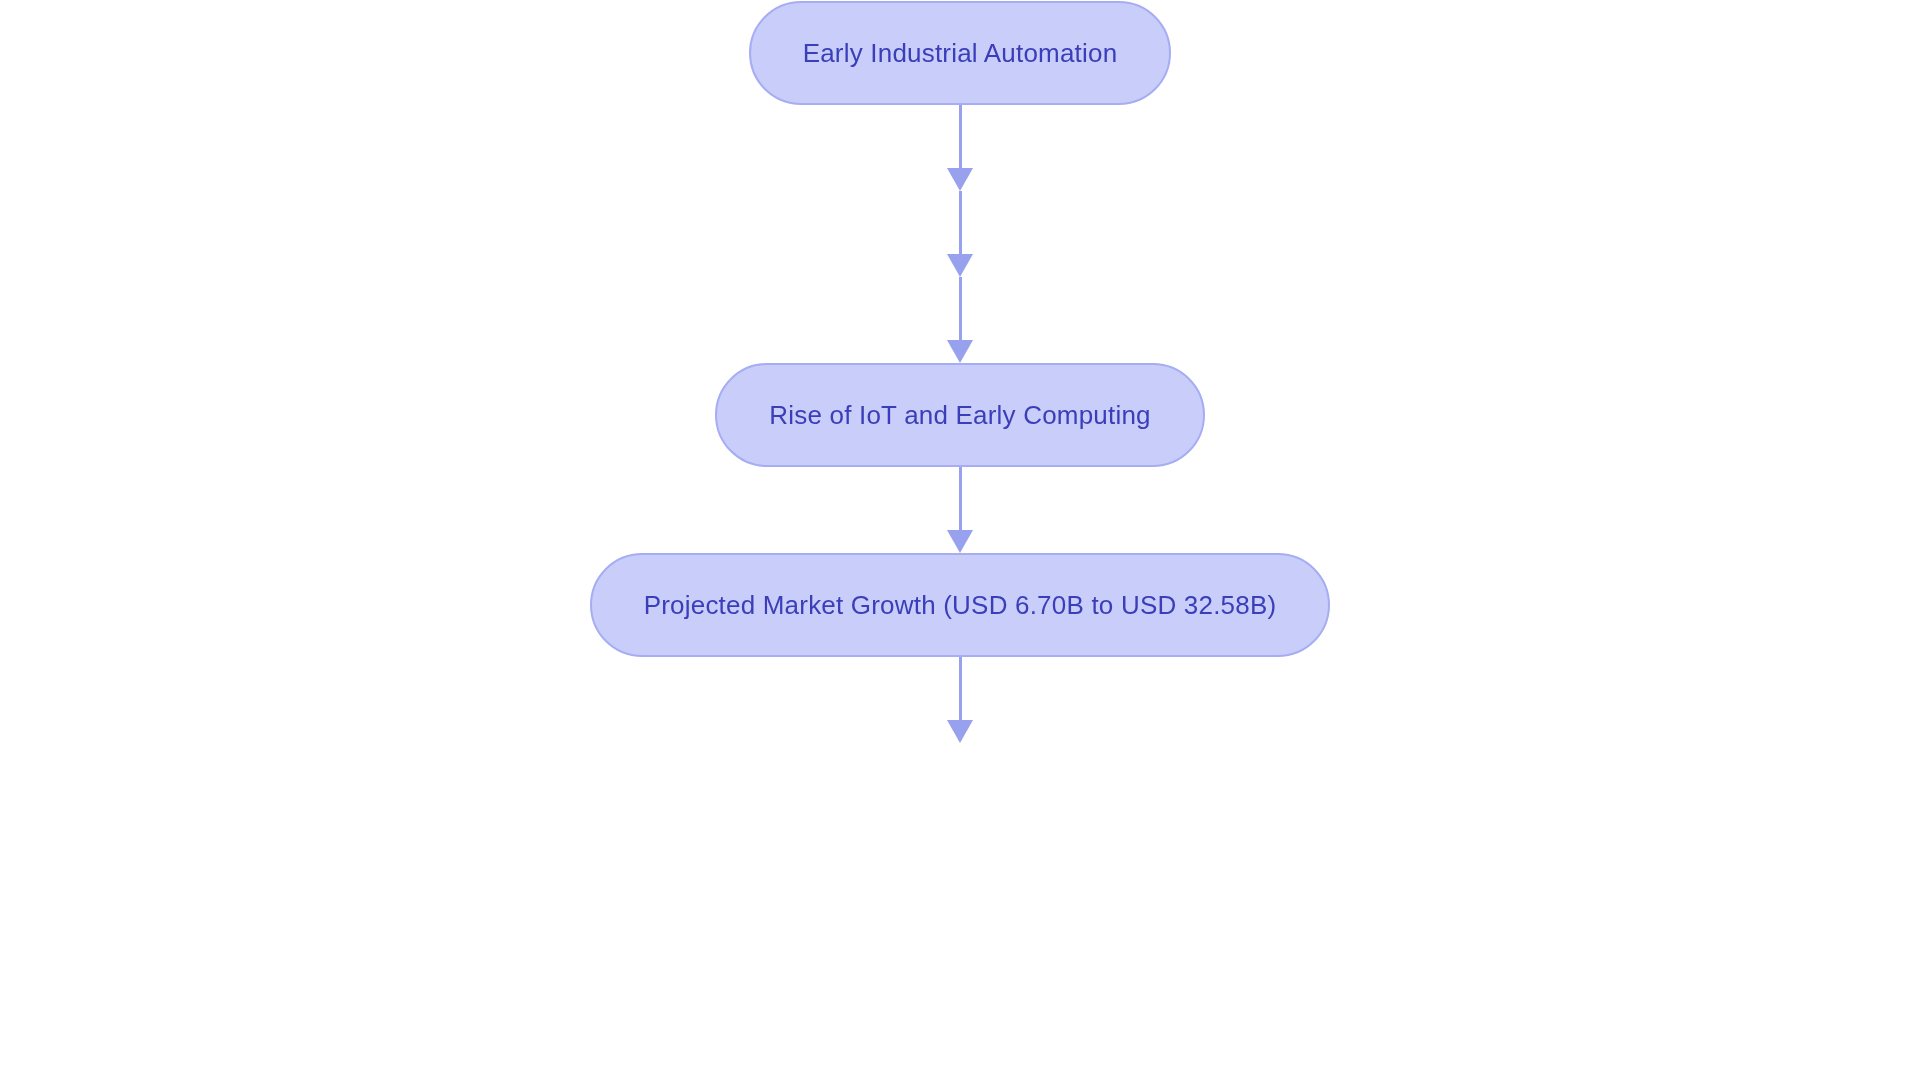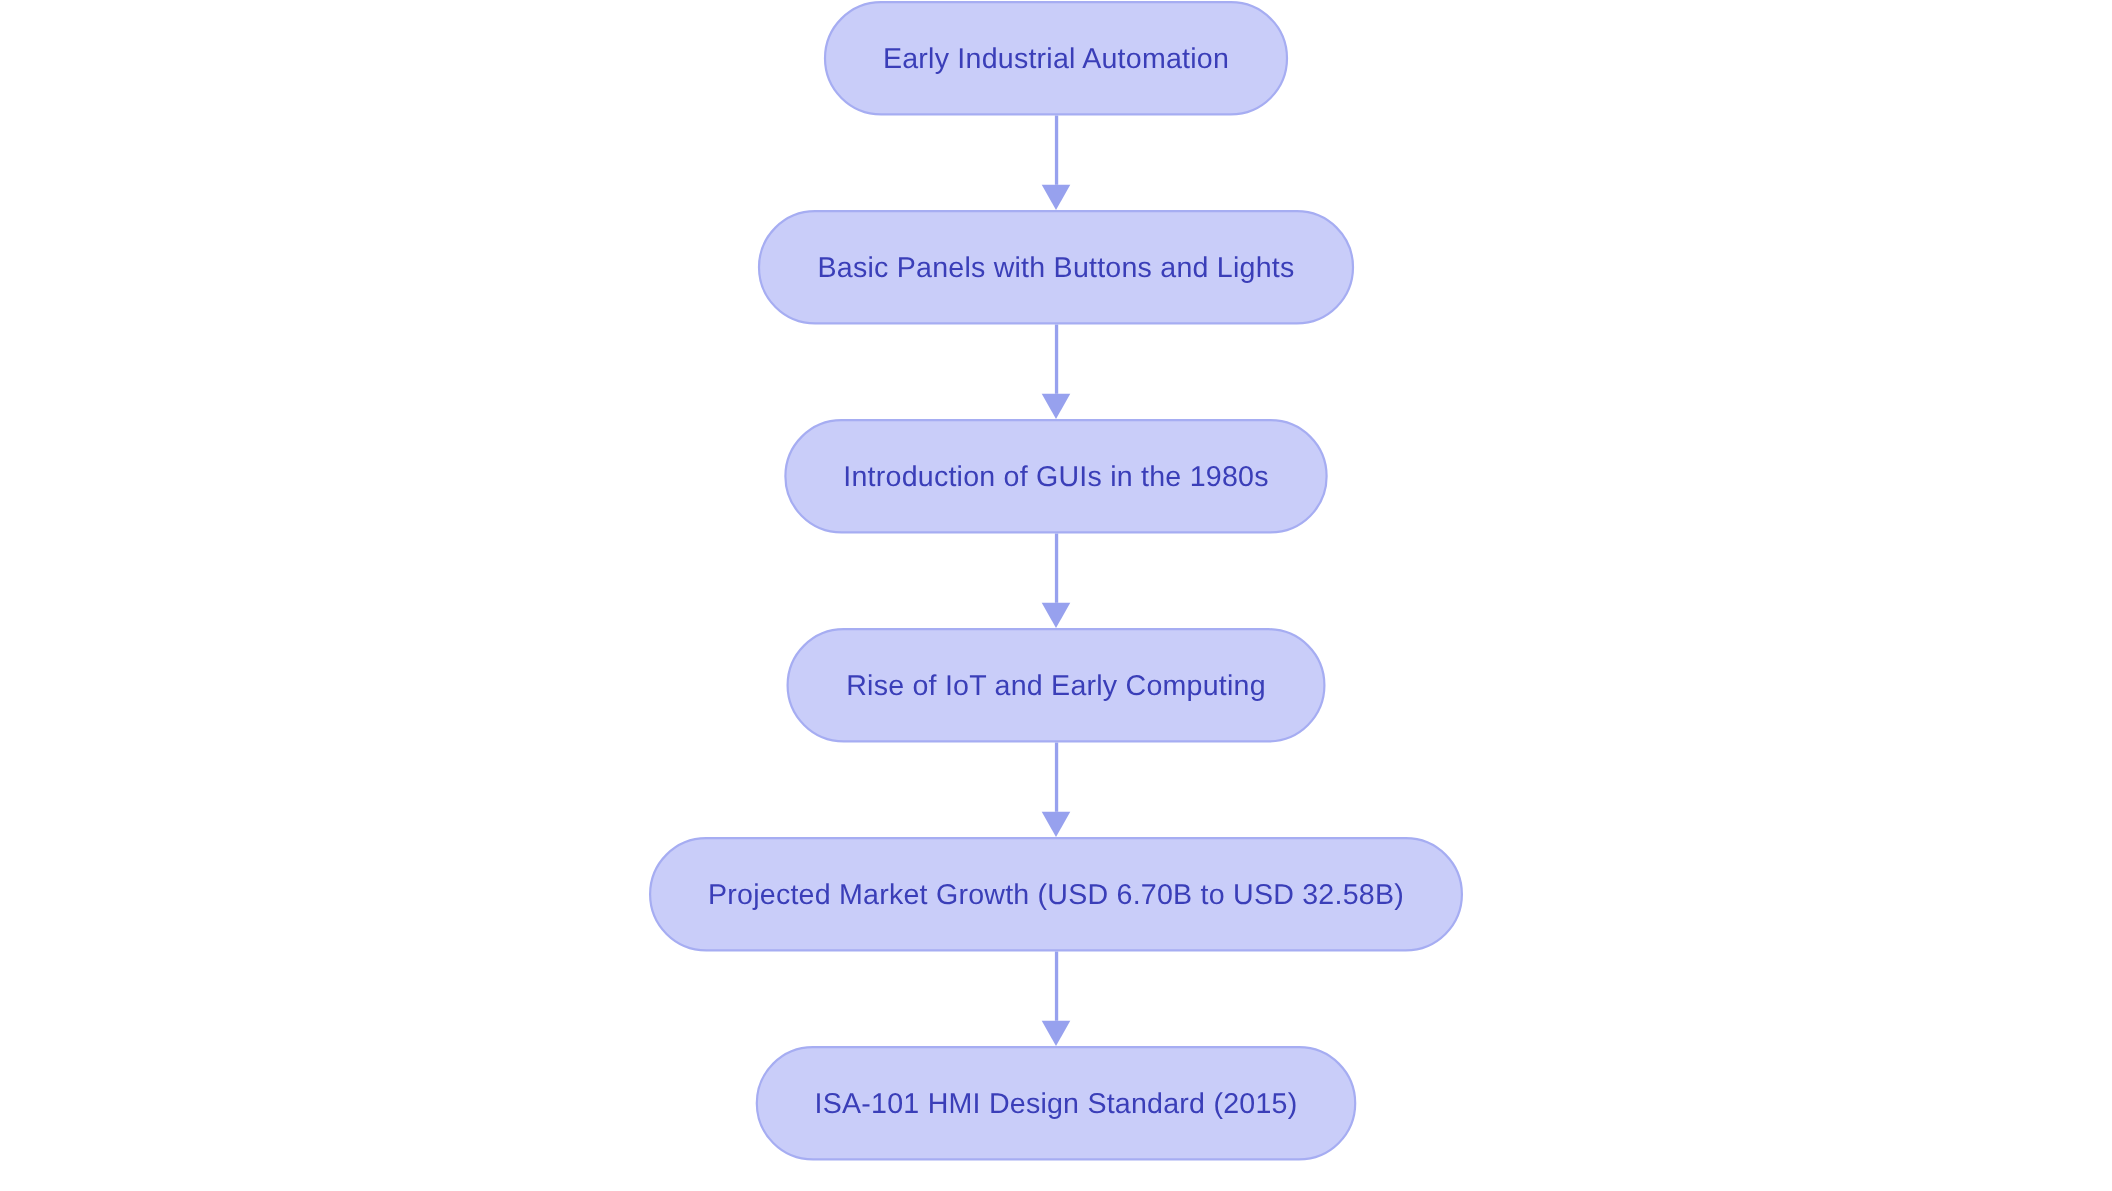--- a/index.html
+++ b/index.html
@@ -67,32 +67,26 @@
 
   <div class="node">
     <span>Early Industrial Automation</span>
   </div>
 
   <div class="connector">
     <div class="line"></div>
     <div class="head"></div>
   </div>
 
-  <div class="node">
-    <span>Basic Panels with Buttons and Lights</span>
-  </div>
 
   <div class="connector">
     <div class="line"></div>
     <div class="head"></div>
   </div>
 
-  <div class="node">
-    <span>Introduction of GUIs in the 1980s</span>
-  </div>
 
   <div class="connector">
     <div class="line"></div>
     <div class="head"></div>
   </div>
 
   <div class="node">
     <span>Rise of IoT and Early Computing</span>
   </div>
 
@@ -103,17 +97,14 @@
 
   <div class="node">
     <span>Projected Market Growth (USD 6.70B to USD 32.58B)</span>
   </div>
 
   <div class="connector">
     <div class="line"></div>
     <div class="head"></div>
   </div>
 
-  <div class="node">
-    <span>ISA-101 HMI Design Standard (2015)</span>
-  </div>
 
 </div>
 
 </body></html>

